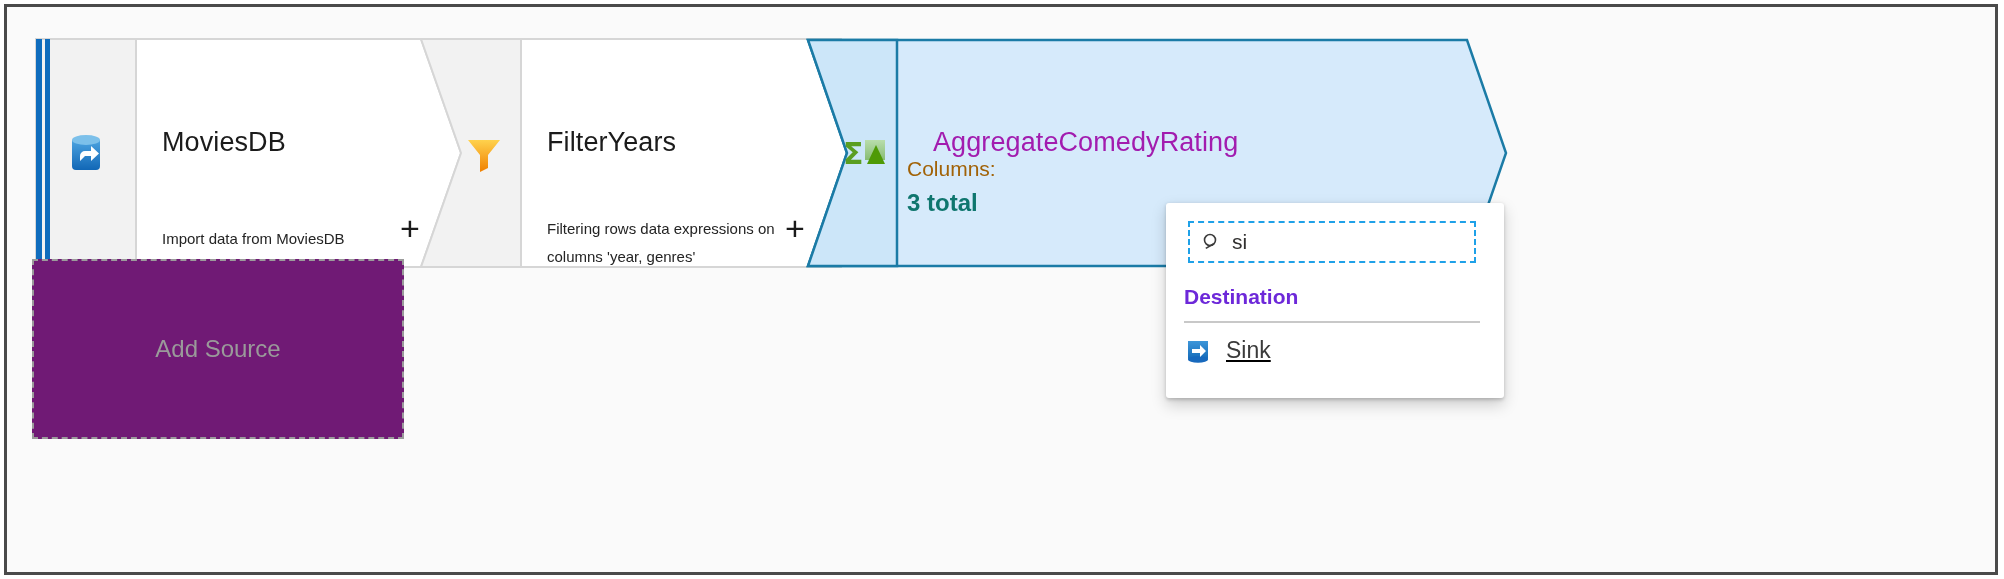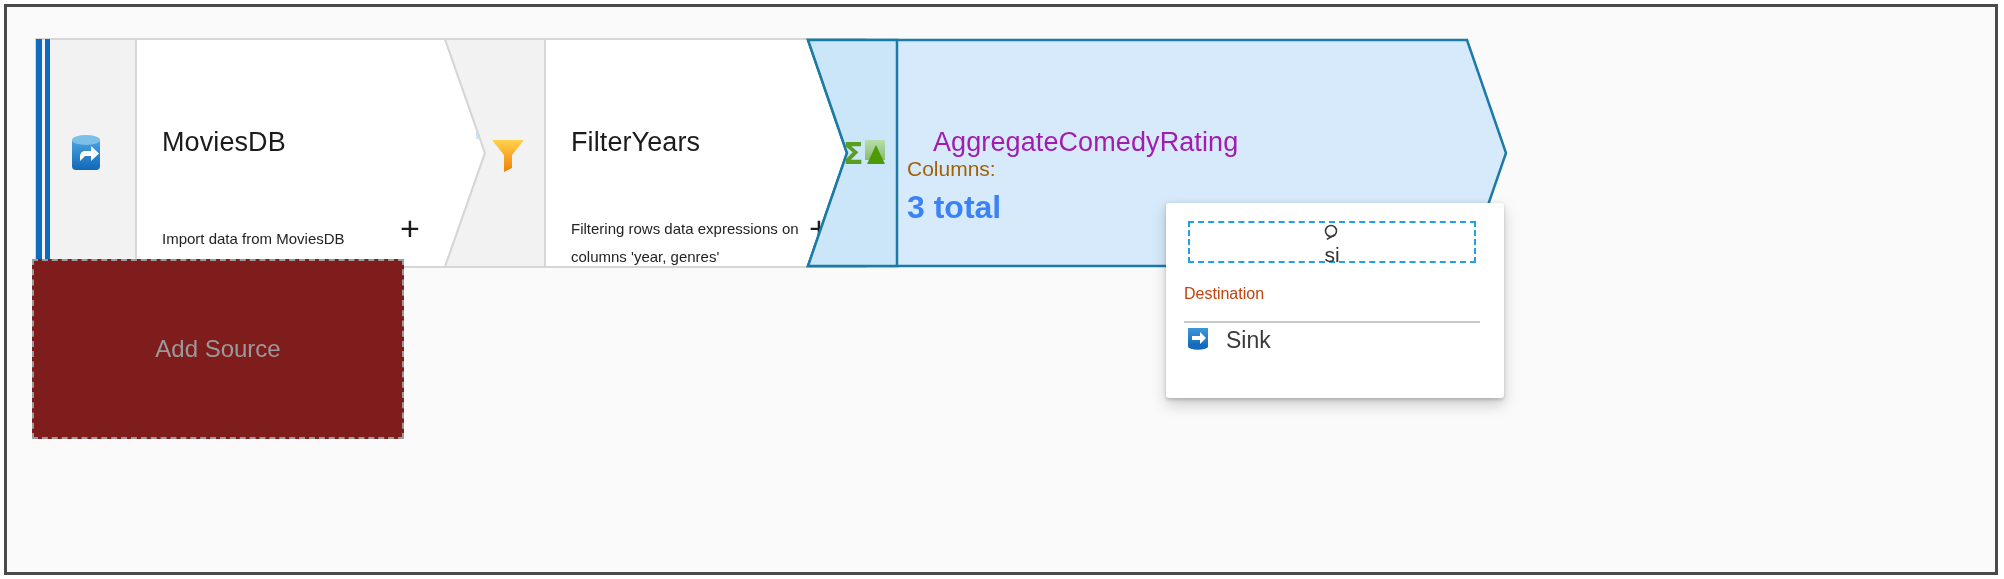--- a/index.html
+++ b/index.html
@@ -69,47 +69,47 @@
   #node-source{left:29px;width:460px;}
   #node-source .body .desc{top:138px;width:330px;}
   .leftbars{
     position:absolute;left:0;top:0;width:16px;height:100%;
   }
   .leftbars i{position:absolute;top:0;height:100%;background:#0f6cbd;display:block;}
   .leftbars i.b1{left:0;width:6px;}
   .leftbars i.b2{left:9px;width:5px;}
 
   
-  #node-filter{left:438px;width:460px;}
+  #node-filter{left:414px;width:460px;}
 
   
   #node-agg{left:800px;width:700px;}
   #node-agg .title{color:#a21caf;}
   .agg-sub{
     position:absolute;left:100px;top:118px;
     font-size:21px;color:#a16207;
   }
   .agg-val{
     position:absolute;left:100px;top:150px;
-    font-size:32px;font-weight:700;color:#3b82f6;
+    font-size:24px;font-weight:700;color:#0f766e;
   }
 
   
   .connector{
     position:absolute;height:22px;background:#cfe4f7;top:110px;
   }
 
   
   #add-source{
     position:absolute;
     left:25px;top:252px;
     width:372px;height:180px;
     border:2px dashed #9b9b9b;
     box-sizing:border-box;
-    background:#7f1d1d;
+    background:#701a75;
     display:flex;align-items:center;justify-content:center;
   }
   #add-source span{
     font-size:24px;color:#9a9a9a;
   }
 
   
   #flyout{
     position:absolute;
     left:1159px;top:196px;
@@ -118,42 +118,42 @@
     border-radius:3px;
     box-shadow:0 1.2px 3.6px rgba(0,0,0,.18),0 6.4px 14.4px rgba(0,0,0,.18);
   }
   #search-box{
     position:absolute;
     left:22px;top:18px;
     width:288px;height:42px;
     border:2px dashed #1fa1e8;
     box-sizing:border-box;
     background:#fff;
-    display:flex;align-items:center;flex-direction:column;
+    display:flex;align-items:center;
   }
   #search-box .mag{
     margin-left:12px;margin-right:10px;
     width:20px;height:20px;flex:0 0 auto;
     display:flex;align-items:center;justify-content:center;
   }
   #search-box .val{
     font-size:21px;color:#323130;
   }
   #dest-head{
     position:absolute;left:18px;top:82px;
-    font-size:16px;font-weight:400;color:#c2410c;
+    font-size:21px;font-weight:700;color:#6d28d9;
   }
   #dest-rule{
     position:absolute;left:18px;top:118px;
     width:296px;height:2px;background:#c8c8c8;
   }
   #sink-item{
-    position:absolute;left:18px;top:116px;
+    position:absolute;left:18px;top:134px;
     width:300px;height:42px;
-    display:flex;align-items:center;
+    display:flex;text-decoration:underline;
   }
   #sink-item .sink-label{
     font-size:23px;color:#3b3b3b;margin-left:14px;
   }
 </style>
 </head>
 <body>
 
 <div id="canvas">
 

